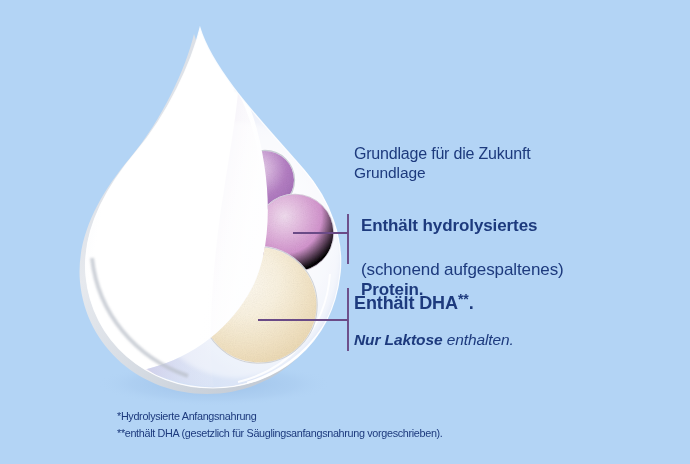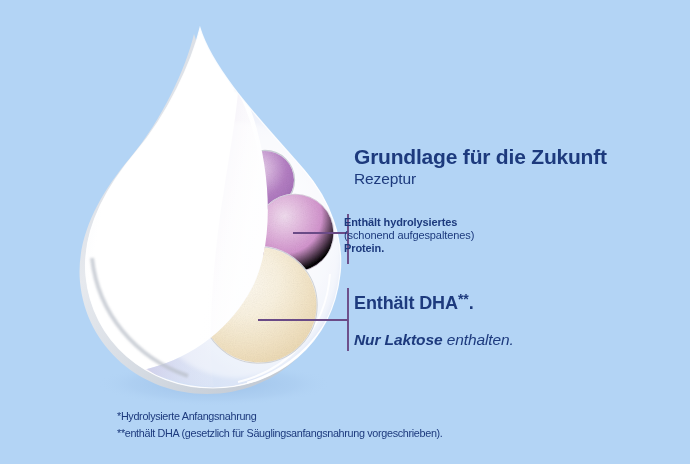--- a/index.html
+++ b/index.html
@@ -28,41 +28,41 @@
   }
 
   
   .txt-block {
     position: absolute;
     color: #1d3a7d;
     line-height: 1.18;
     letter-spacing: -0.1px;
   }
   .t-bold   { font-weight: bold; }
-  .t-reg    { font-weight: normal; }
+  .t-reg    { font-weight: normal; margin-top: 24px; }
 
   #block-future {
     left: 354px;
     top: 145px;
     font-size: 15.5px;
   }
   #block-future .hd {
-    font-weight: bold;
-    font-size: 21px;
+    font-weight: normal;
+    font-size: 16px;
     letter-spacing: -0.2px;
   }
   #block-future .sub {
     font-weight: normal;
     font-size: 15.5px;
   }
 
   #block-protein {
-    left: 344px;
+    left: 361px;
     top: 216px;
-    font-size: 11px;
+    font-size: 17px;
   }
   #block-dha {
     left: 354px;
     top: 291px;
     font-size: 18px;
     font-weight: bold;
     text-align: center;
   }
   #block-laktose {
     left: 354px;
@@ -281,21 +281,21 @@
       <line x1="293" y1="233" x2="348" y2="233" stroke-width="1.9"></line>
       <line x1="348" y1="214" x2="348" y2="264" stroke-width="1.9"></line>
 
       <line x1="258" y1="320" x2="348" y2="320" stroke-width="1.9"></line>
       <line x1="348" y1="288" x2="348" y2="351" stroke-width="1.9"></line>
     </g>
   </svg>
 
   <div class="txt-block" id="block-future">
     <div class="hd">Grundlage für die Zukunft</div>
-    <div class="sub">Rezeptur</div>
+    <div class="sub">Grundlage</div>
   </div>
 
   <div class="txt-block" id="block-protein">
     <div class="t-bold">Enthält hydrolysiertes</div>
     <div class="t-reg">(schonend aufgespaltenes)</div>
     <div class="t-bold">Protein.</div>
   </div>
 
   <div class="txt-block" id="block-dha"><span>Enthält DHA</span><span class="sup">**</span><span>.</span></div>
 

